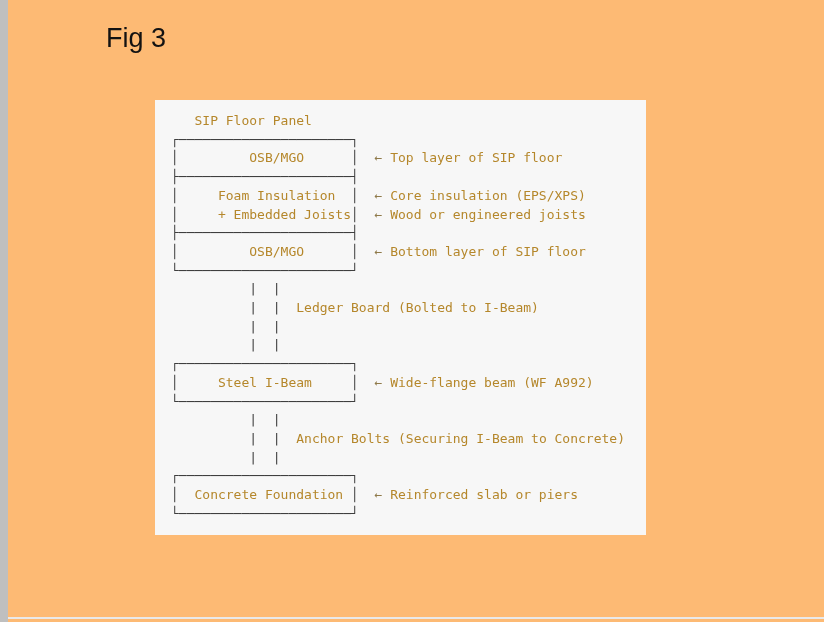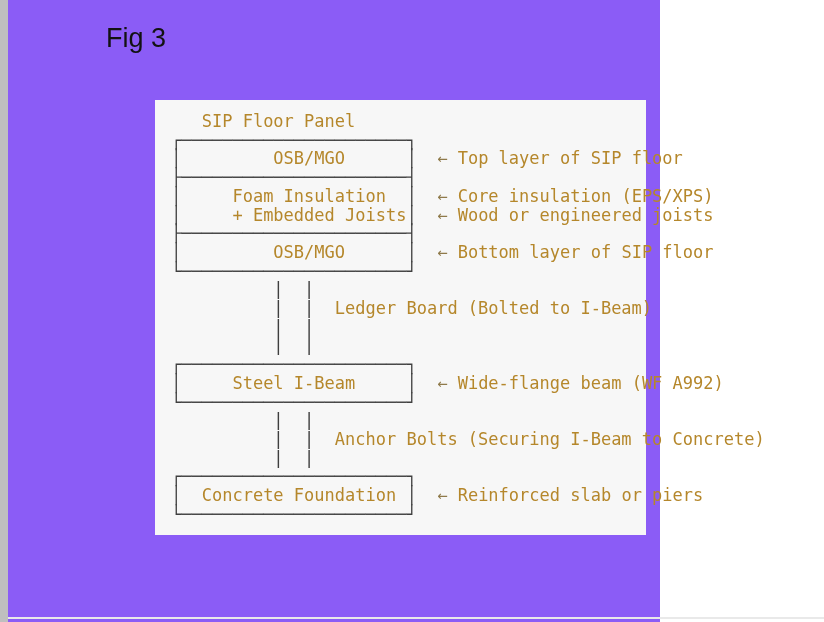--- a/index.html
+++ b/index.html
@@ -6,23 +6,23 @@
     margin: 0;
     padding: 0;
     background: #ffffff;
     width: 824px;
     height: 622px;
     overflow: hidden;
     font-family: "Liberation Sans", sans-serif;
   }
   .page {
     position: relative;
-    width: 660px;
+    width: 824px;
     height: 622px;
-    background: #8b5cf6;
+    background: #fdba74;
   }
   .left-edge {
     position: absolute;
     left: 0;
     top: 0;
     width: 8px;
     height: 622px;
     background: var(--edge-gray, #bfbfbf);
   }
   .bottom-divider {
@@ -47,21 +47,21 @@
     left: 155px;
     top: 100px;
     width: 491px;
     height: 435px;
     background: var(--panel-bg, #f7f7f7);
   }
   pre.ascii {
     margin: 0;
     padding: 12px 0 0 16px;
     font-family: "DejaVu Sans Mono", monospace;
-    font-size: 17px;
+    font-size: 13px;
     line-height: 18.7px;
     white-space: pre;
     color: var(--structure, #3f3f3f);
   }
   .c-s { color: var(--structure, #3f3f3f); }
   .c-g { color: var(--gold, #b5872b); }
   .c-a { color: var(--arrow, #8f7a4a); }
 </style>
 </head>
 <body>

